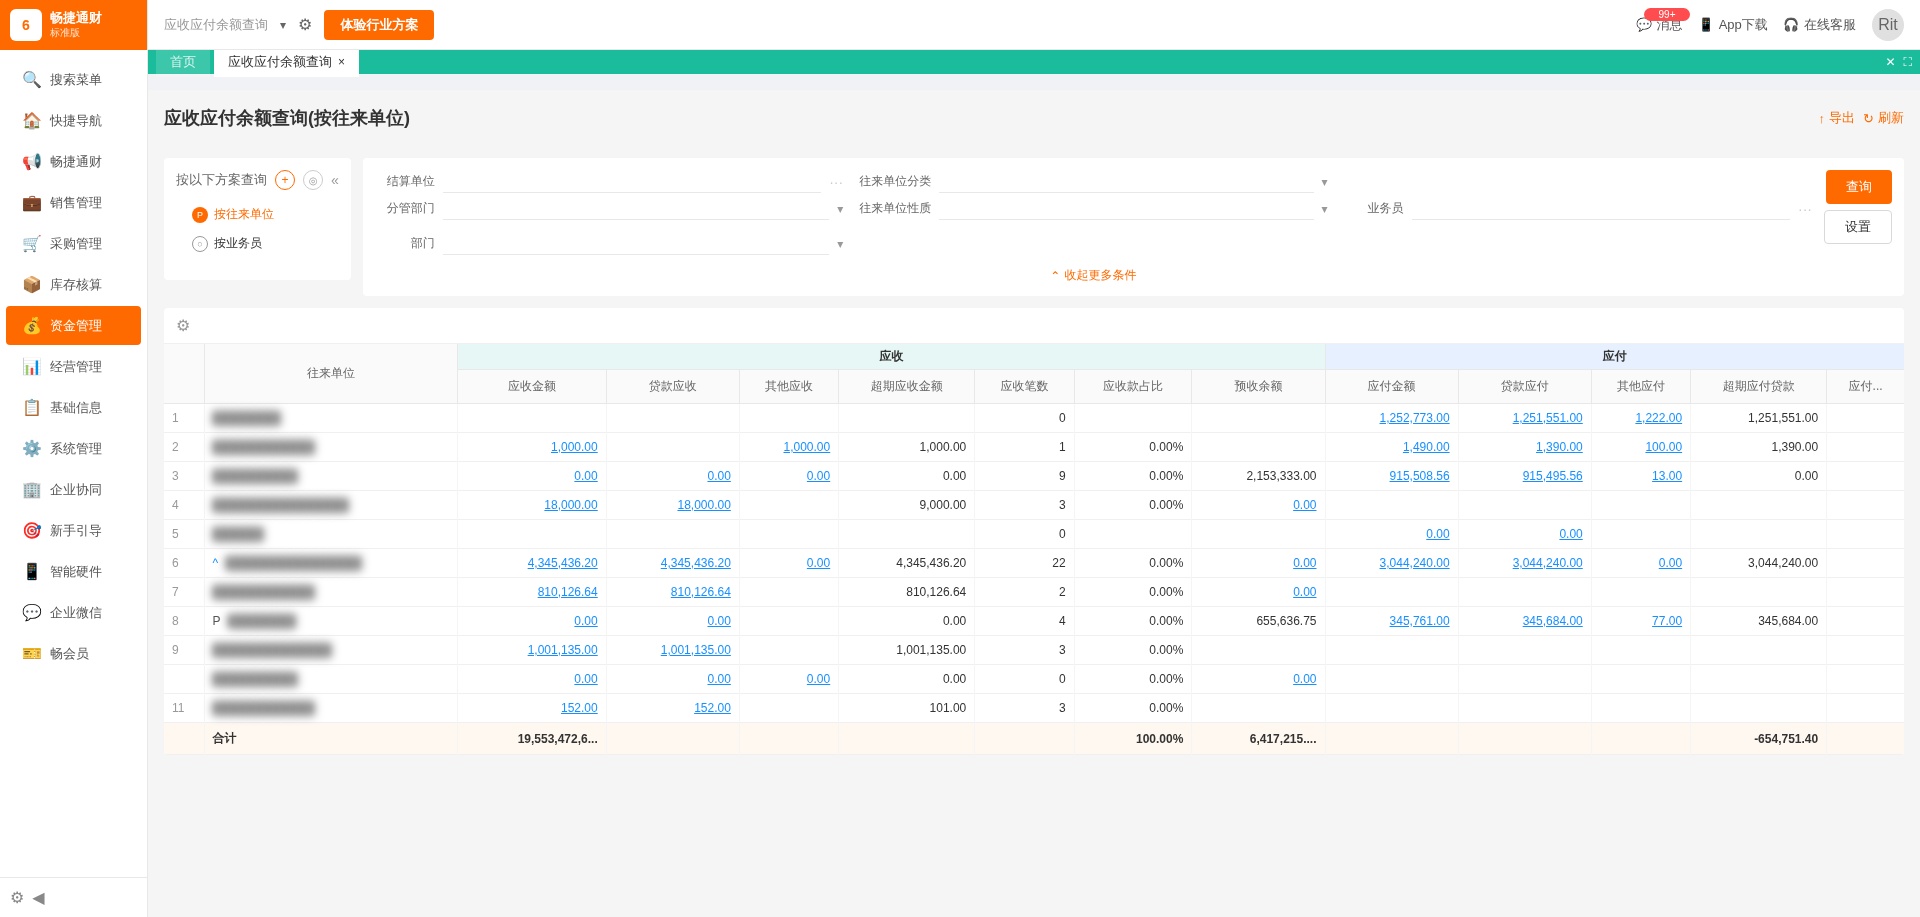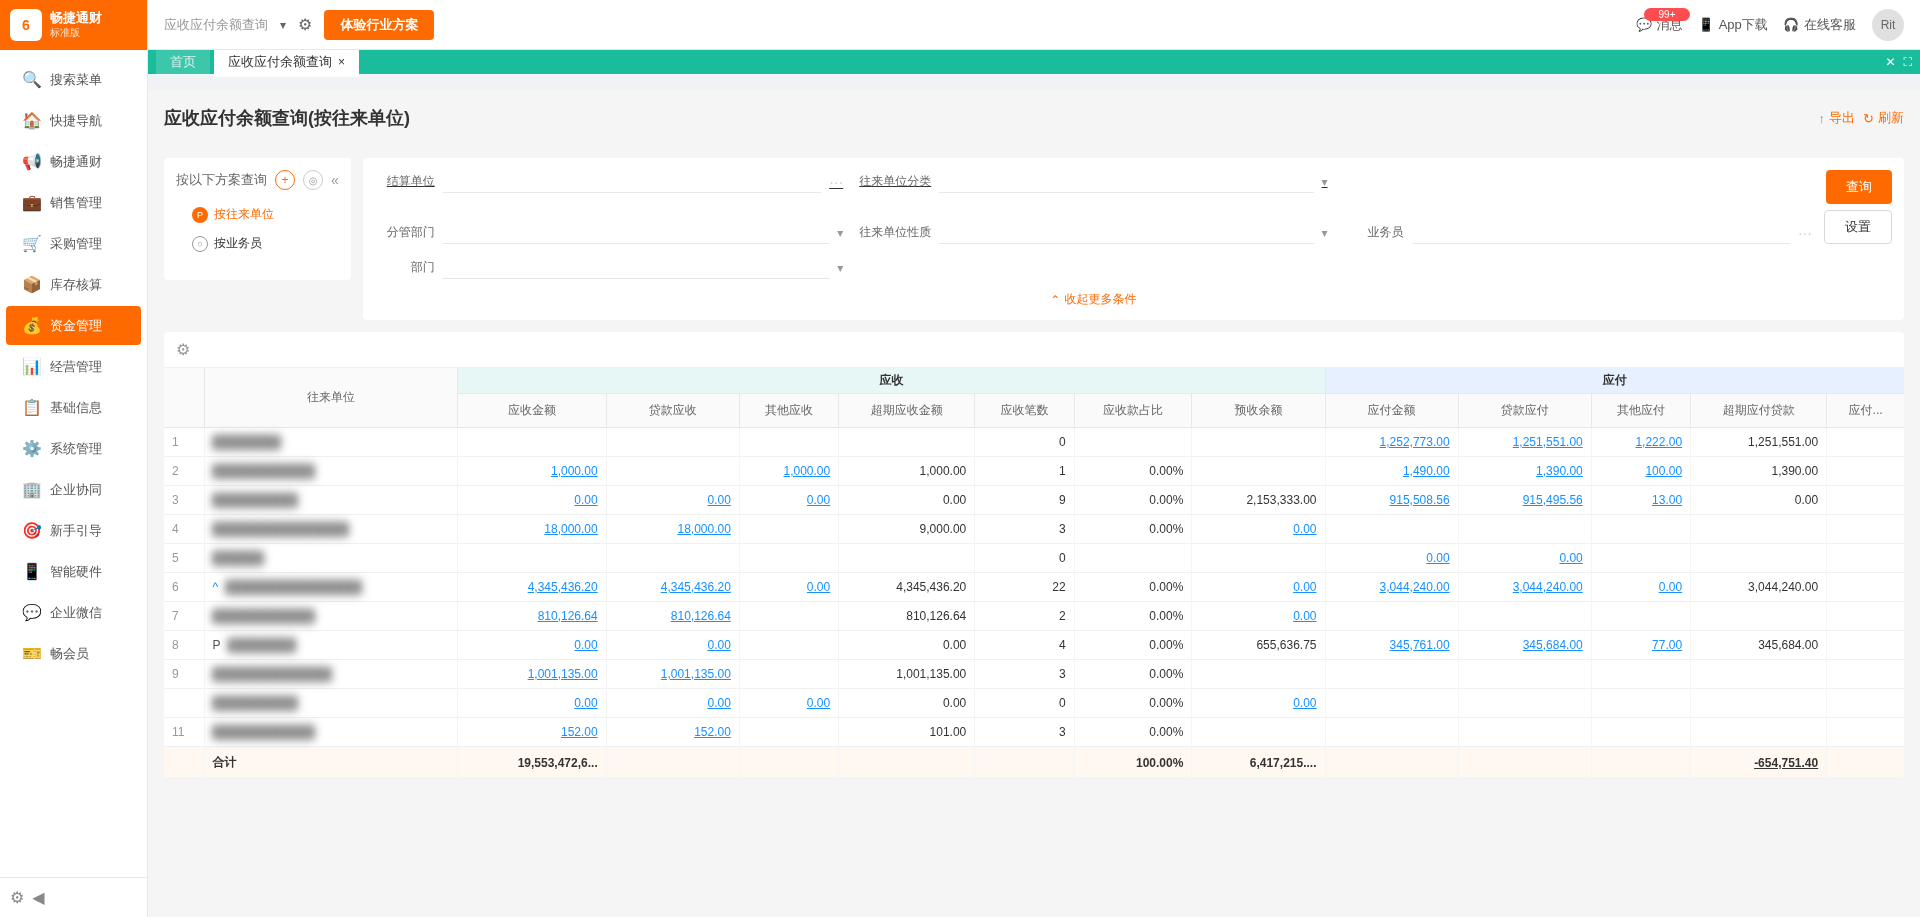--- a/index.html
+++ b/index.html
@@ -127,21 +127,21 @@
     }
     tbody td:last-child { border-right: none; }
     .td-link { color: #1890ff; text-decoration: underline; cursor: pointer; }
     .td-num { text-align: right; }
     .td-left { text-align: left; }
     .row-num { color: #999; }
     .group-header { background: #e6f7f5; text-align: center; font-weight: bold; padding: 4px 8px; color: #333; border-right: 1px solid #e8e8e8; }
     .summary-row { background: #fff8f0; }
     .summary-row td { font-weight: bold; color: #333; }
     .blurred { color: transparent; text-shadow: 0 0 8px rgba(0,0,0,0.5); user-select: none; }
-    .negative { color: #ff4d4f; text-decoration: underline; }
+    .negative { color: #ff4d4f; }
   </style>
 </head>
 <body>
 
 <div class="sidebar">
   <div class="sidebar-logo">
     <div class="sidebar-logo-icon">
       <span>6</span>
     </div>
     <div>
@@ -230,21 +230,21 @@
     </div>
     <div class="header-app">
       <span>📱</span>
       <span>App下载</span>
     </div>
     <div class="header-service">
       <span>🎧</span>
       <span>在线客服</span>
     </div>
     <div style="display:flex;align-items:center;gap:6px;cursor:pointer;">
-      <div class="header-user" style="background:#e0e0e0;display:flex;align-items:center;justify-content:center;font-size:12px;color:#666;">
+      <div class="header-user" style="background:#e0e0e0;display:flex;align-items:center;justify-content:center;font-size:16px;color:#666;">
         <span>Rit</span>
       </div>
     </div>
   </div>
 </div>
 
 <div class="tab-bar">
   <div class="tab-item">
     <span>首页</span>
   </div>
@@ -293,21 +293,21 @@
             <div class="filter-nav-sub-icon">○</div>
             <span>按业务员</span>
           </div>
         </div>
       </div>
 
       <div style="background:#fff;border-radius:4px;padding:12px;flex:1;">
         <div style="display:flex;gap:12px;">
           <div style="flex:1;">
 
-            <div class="filter-row" style="margin-bottom:28px;text-decoration:underline;">
+            <div class="filter-row" style="margin-bottom:4px;">
               <div class="filter-field">
                 <span class="filter-field-label">结算单位</span>
                 <input class="filter-input" value="" style="flex: 1 1 0%;">
                 <span class="filter-ellipsis">···</span>
               </div>
               <div class="filter-field">
                 <span class="filter-field-label">往来单位分类</span>
                 <input class="filter-input" value="" style="flex: 1 1 0%;">
                 <span class="filter-chevron">▾</span>
               </div>

